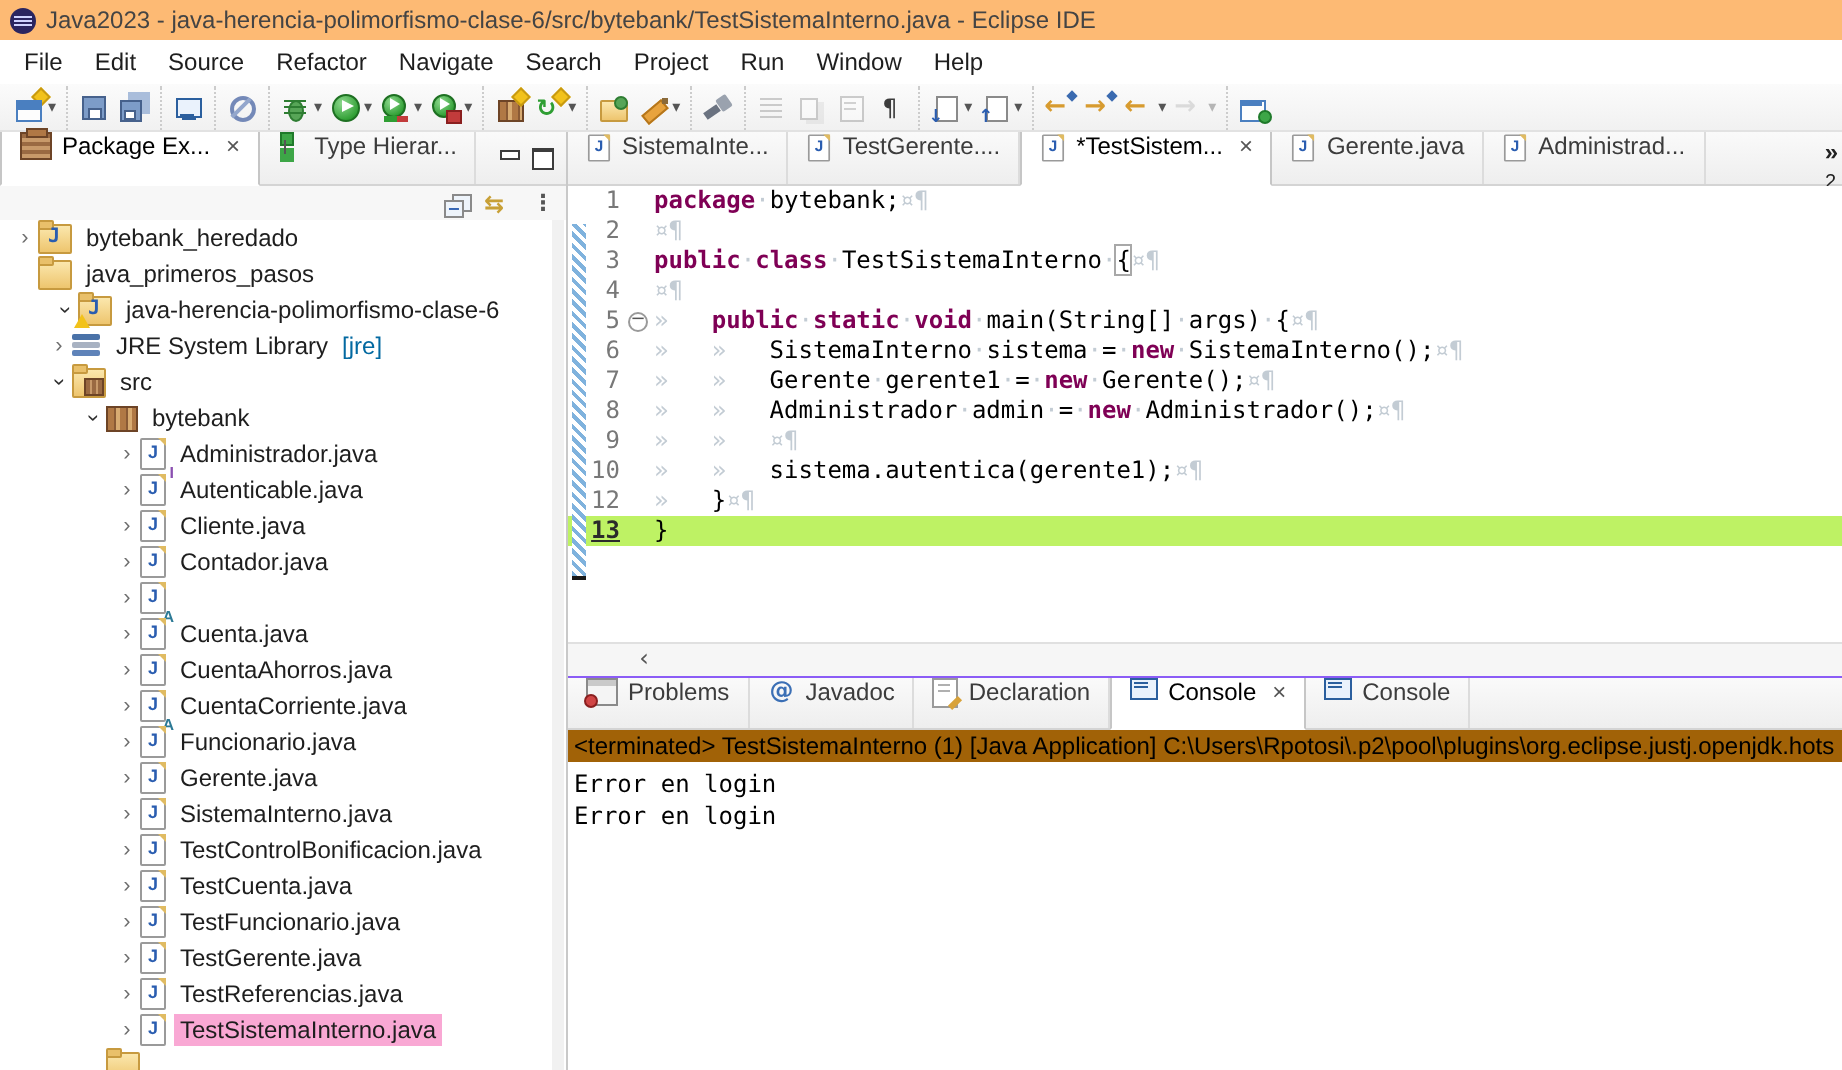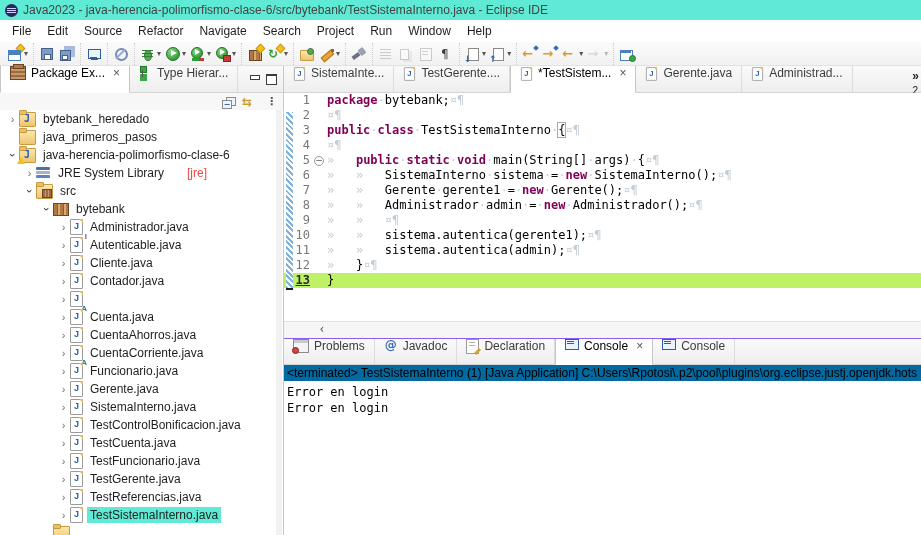--- a/index.html
+++ b/index.html
@@ -1,20 +1,20 @@
 <!DOCTYPE html>
 <html><head>
 <meta charset="utf-8">
 <style>
   html,body{margin:0;padding:0;background:#fff}
   .app{position:relative;width:921px;height:535px;overflow:hidden;background:#fff;
        font-family:"Liberation Sans",sans-serif;font-size:12px;color:#1e1e1e;
        -webkit-font-smoothing:antialiased}
   
-  .titlebar{position:absolute;left:0;top:0;right:0;height:20px;display:flex;align-items:center;gap:5px;padding-left:5px;background:#5eead4}
+  .titlebar{position:absolute;left:0;top:0;right:0;height:20px;display:flex;align-items:center;gap:5px;padding-left:5px;background:#fdba74}
   .ecl-logo{width:13px;height:13px;border-radius:50%;background:#2a2560;position:relative;overflow:hidden;flex:none}
   .ecl-logo::before{content:"";position:absolute;left:2px;right:2px;top:3px;height:7px;
      background:repeating-linear-gradient(#2a2560 0 1px,#cfd3ff 1px 2px)}
   .win-title{color:#444;font-size:12px;white-space:nowrap}
   .menubar{position:absolute;left:0;top:20px;right:0;height:22px;display:flex;align-items:center;padding-left:4px;background:#fff}
   .menu-item{padding:3px 8px;color:#1e1e1e}
   .toolbar{position:absolute;left:0;top:42px;right:0;height:23px;display:flex;align-items:center;
      background:linear-gradient(#fbfbfb,#f1f1f1);border-bottom:1px solid #e2e2e2;padding-left:2px}
   .tb-group{display:flex;align-items:center;height:22px;padding:0 3px;border-left:1px dotted #cccccc}
   .tb-group:first-child{border-left:none}
@@ -86,22 +86,22 @@
   .tb-collapseall::before{content:"";position:absolute;left:5px;top:3px;width:8px;height:7px;border:1px solid #8a8a8a;background:#eef4fb}
   .tb-collapseall::after{content:"\2212";position:absolute;left:1px;top:6px;width:8px;height:7px;border:1px solid #8a8a8a;background:#eef4fb;font:bold 8px/7px "DejaVu Sans",sans-serif;color:#2a5db0;text-align:center}
   .tb-linkwe::before{content:"\21c6";position:absolute;left:1px;top:0;font:bold 12px/16px "DejaVu Sans",sans-serif;color:#c8a036}
   .tb-viewmenu::before{content:"\22ee";position:absolute;left:5px;top:0;font:bold 11px/16px "DejaVu Sans",sans-serif;color:#555}
   #tree{position:absolute;left:0;right:0;top:44px;bottom:0;overflow:hidden;background:#fff}
   .tree-scroll{position:absolute;right:1px;top:44px;bottom:0;width:6px;background:#f1f1f1}
   .tree-row{height:18px;display:flex;align-items:center;white-space:nowrap}
   .twist{width:13px;flex:none;text-align:center;font-size:11px;color:#6e6e6e}
   .twist.exp{transform:rotate(90deg);color:#2e2e2e}
   .tlabel{padding:1px 3px;margin-left:4px}
-  .tree-row.sel .tlabel{background:#5eead4}
-  .tsuffix{color:#ef4444;margin-left:20px}
+  .tree-row.sel .tlabel{background:#f9a8d4}
+  .tsuffix{color:#0369a1;margin-left:4px}
   .ico{display:inline-block;position:relative;vertical-align:middle;flex:none}
   .ic-folder,.ic-jproject,.ic-srcfolder{width:15px;height:13px;background:linear-gradient(#fbe7ad,#eec56e);border:1px solid #c79a3f;border-radius:1px;margin-top:1px}
   .ic-folder::after,.ic-jproject::after,.ic-srcfolder::after{content:"";position:absolute;left:-1px;top:-3px;width:6px;height:3px;background:#e9c06a;border:1px solid #c79a3f;border-radius:1px}
   .ic-jproject::before{content:"J";position:absolute;left:4px;top:0px;font:bold 10px/12px "DejaVu Sans Mono",monospace;color:#2a5db0;z-index:2}
   .ic-srcfolder::before{content:"";position:absolute;right:0;bottom:0;width:8px;height:7px;border:1px solid #6d4426;background:repeating-linear-gradient(90deg,#9a6a42 0 2px,#c89a6a 2px 3px);z-index:2}
   .warn-tri{position:absolute;left:-3px;bottom:-2px;width:0;height:0;border-left:4px solid transparent;border-right:4px solid transparent;border-bottom:7px solid #f2c21a;z-index:3}
   .ic-jre{width:15px;height:14px}
   .ic-jre::before{content:"";position:absolute;left:0;top:1px;width:14px;height:3px;background:#4a72a8;border-radius:1px;box-shadow:0 4px 0 #a8b2c2,0 8px 0 #5f83b9}
   .ic-package{width:14px;height:11px;border:1px solid #6d4426;margin-top:1px;background:repeating-linear-gradient(90deg,#b07845 0 3px,#8a5a35 3px 4px,#d8ab72 4px 6px)}
   .ic-java-file{width:11px;height:14px;background:#fff;border:1px solid #9a9a9a;border-radius:1px}
@@ -146,21 +146,21 @@
   .ic-problems::before{content:"";position:absolute;left:0;top:0;right:0;height:3px;background:#c9c9c9}
   .ic-problems::after{content:"";position:absolute;left:-2px;bottom:-2px;width:5px;height:5px;border-radius:50%;background:#d04545;border:1px solid #8a1f1f}
   .ic-javadoc{width:14px;height:13px}
   .ic-javadoc::before{content:"@";position:absolute;left:1px;top:0;font:bold 12px/13px "DejaVu Sans",sans-serif;color:#3b6fb5}
   .ic-decl{width:11px;height:13px;background:#fff;border:1px solid #9a9a9a}
   .ic-decl::before{content:"";position:absolute;left:2px;top:2px;width:6px;height:6px;background:repeating-linear-gradient(#b0b0b0 0 1px,transparent 1px 3px)}
   .ic-decl::after{content:"";position:absolute;right:-3px;bottom:0;width:7px;height:3px;background:#d8a23a;transform:rotate(-45deg)}
   .ic-consolem{width:14px;height:12px}
   .ic-consolem::before{content:"";position:absolute;left:0;top:0;width:12px;height:9px;border:1px solid #2b5f9e;background:#eaf2fc}
   .ic-consolem::after{content:"";position:absolute;left:2px;top:2px;width:7px;height:1px;background:#2b5f9e;box-shadow:0 2px 0 #2b5f9e}
-  #console-status{height:16px;line-height:16px;padding-left:3px;color:#000;white-space:nowrap;overflow:hidden;background:#0369a1}
+  #console-status{height:16px;line-height:16px;padding-left:3px;color:#000;white-space:nowrap;overflow:hidden;background:#a16207}
   #console-out{padding:3px 0 0 3px;font-family:"DejaVu Sans Mono",monospace;font-size:12px;color:#000}
   #console-out .oline{height:16px;line-height:16px;white-space:pre}
 </style>
 </head>
 <body>
 
 <div class="app">
 
   <div class="titlebar">
     <span class="ecl-logo"></span>
@@ -334,21 +334,21 @@
         <div class="tree-row" style="padding-left: 6px;">
           <span class="twist">›</span>
           <span class="ico ic-jproject"></span>
           <span class="tlabel">bytebank_heredado</span>
         </div>
         <div class="tree-row" style="padding-left: 6px;">
           <span class="twist"></span>
           <span class="ico ic-folder"></span>
           <span class="tlabel">java_primeros_pasos</span>
         </div>
-        <div class="tree-row" style="padding-left: 6px;">
+        <div class="tree-row" style="padding-left: 6px; margin-left: 20px;">
           <span class="twist exp">›</span>
           <span class="ico ic-jproject">
             <span class="warn-tri"></span>
           </span>
           <span class="tlabel">java-herencia-polimorfismo-clase-6</span>
         </div>
         <div class="tree-row" style="padding-left: 23px;">
           <span class="twist">›</span>
           <span class="ico ic-jre"></span>
           <span class="tlabel">JRE System Library</span>
@@ -494,21 +494,20 @@
           <div class="code-row"><span class="lnum">1</span><span class="foldc"></span><span class="ctext"><span class="kw">package</span><span class="ws">·</span><span class="pl">bytebank;</span><span class="ws">¤¶</span></span></div>
           <div class="code-row"><span class="lnum">2</span><span class="foldc"></span><span class="ctext"><span class="ws">¤¶</span></span></div>
           <div class="code-row"><span class="lnum">3</span><span class="foldc"></span><span class="ctext"><span class="kw">public</span><span class="ws">·</span><span class="kw">class</span><span class="ws">·</span><span class="pl">TestSistemaInterno</span><span class="ws">·</span><span class="brk">{</span><span class="ws">¤¶</span></span></div>
           <div class="code-row"><span class="lnum">4</span><span class="foldc"></span><span class="ctext"><span class="ws">¤¶</span></span></div>
           <div class="code-row"><span class="lnum">5</span><span class="foldc"><span class="fold-m"></span></span><span class="ctext"><span class="ws">»   </span><span class="kw">public</span><span class="ws">·</span><span class="kw">static</span><span class="ws">·</span><span class="kw">void</span><span class="ws">·</span><span class="pl">main(String[]</span><span class="ws">·</span><span class="pl">args)</span><span class="ws">·</span><span class="pl">{</span><span class="ws">¤¶</span></span></div>
           <div class="code-row"><span class="lnum">6</span><span class="foldc"></span><span class="ctext"><span class="ws">»   »   </span><span class="pl">SistemaInterno</span><span class="ws">·</span><span class="pl">sistema</span><span class="ws">·</span><span class="pl">=</span><span class="ws">·</span><span class="kw">new</span><span class="ws">·</span><span class="pl">SistemaInterno();</span><span class="ws">¤¶</span></span></div>
           <div class="code-row"><span class="lnum">7</span><span class="foldc"></span><span class="ctext"><span class="ws">»   »   </span><span class="pl">Gerente</span><span class="ws">·</span><span class="pl">gerente1</span><span class="ws">·</span><span class="pl">=</span><span class="ws">·</span><span class="kw">new</span><span class="ws">·</span><span class="pl">Gerente();</span><span class="ws">¤¶</span></span></div>
           <div class="code-row"><span class="lnum">8</span><span class="foldc"></span><span class="ctext"><span class="ws">»   »   </span><span class="pl">Administrador</span><span class="ws">·</span><span class="pl">admin</span><span class="ws">·</span><span class="pl">=</span><span class="ws">·</span><span class="kw">new</span><span class="ws">·</span><span class="pl">Administrador();</span><span class="ws">¤¶</span></span></div>
           <div class="code-row"><span class="lnum">9</span><span class="foldc"></span><span class="ctext"><span class="ws">»   »   ¤¶</span></span></div>
           <div class="code-row"><span class="lnum">10</span><span class="foldc"></span><span class="ctext"><span class="ws">»   »   </span><span class="pl">sistema.autentica(gerente1);</span><span class="ws">¤¶</span></span></div>
-          <div class="code-row"><span class="lnum">11</span><span class="foldc"></span><span class="ctext"><span class="ws">»   »   </span><span class="pl">sistema.autentica(admin);</span><span class="ws">¤¶</span></span></div>
           <div class="code-row"><span class="lnum">12</span><span class="foldc"></span><span class="ctext"><span class="ws">»   </span><span class="pl">}</span><span class="ws">¤¶</span></span></div>
           <div class="code-row current"><span class="lnum">13</span><span class="foldc"></span><span class="ctext"><span class="pl">}</span></span></div>
         </div>
     </div>
     <div id="hscroll">
       <span class="arr">‹</span>
     </div>
   </div>
 
   <div class="panel" id="console">

